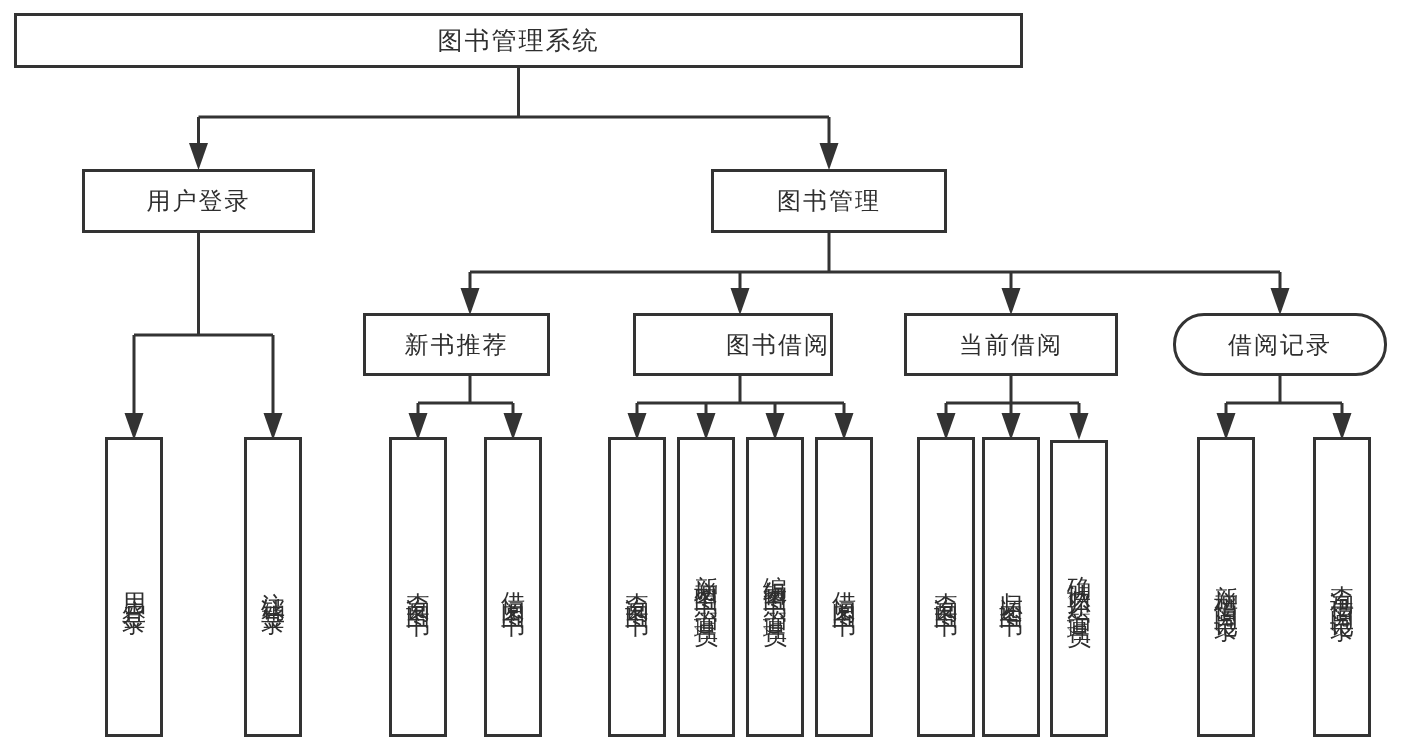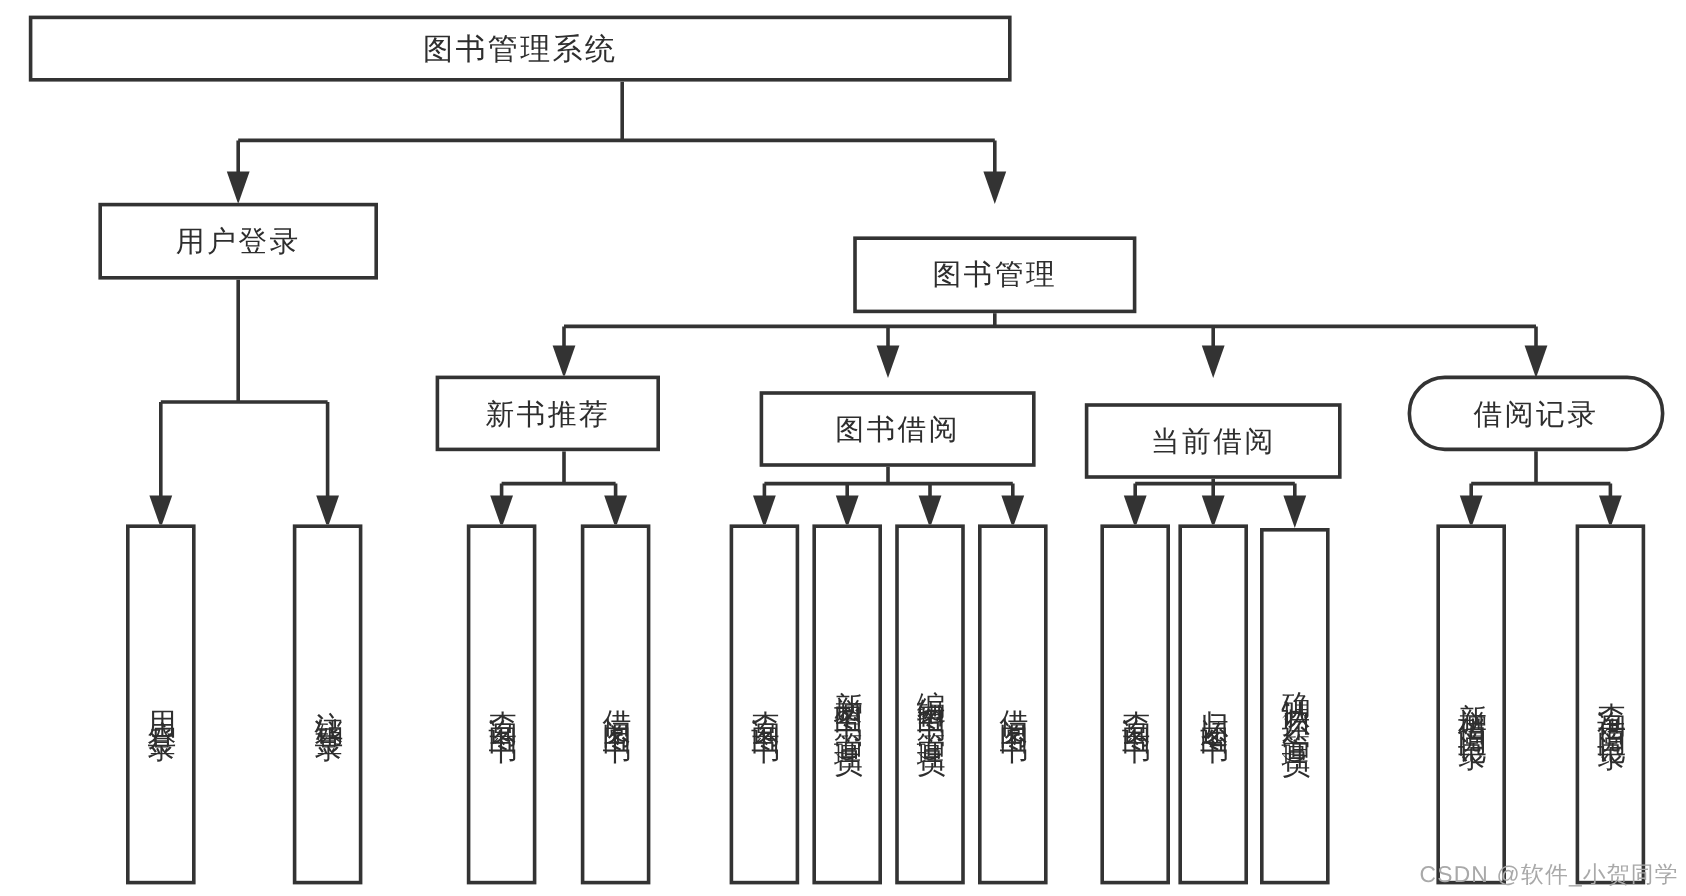--- a/index.html
+++ b/index.html
@@ -96,38 +96,38 @@
       <polygon points="765.5,413 784.5,413 775,440"></polygon>
       <polygon points="834.5,413 853.5,413 844,440"></polygon>
       <polygon points="936.5,413 955.5,413 946,440"></polygon>
       <polygon points="1001.5,413 1020.5,413 1011,440"></polygon>
       <polygon points="1069.5,413 1088.5,413 1079,440"></polygon>
       <polygon points="1216.5,413 1235.5,413 1226,440"></polygon>
       <polygon points="1332.5,413 1351.5,413 1342,440"></polygon>
     </g>
   </svg>
 
-  <div class="node root-node" style="left:24px; top:13px; width:819px; height:55px;">
+  <div class="node root-node" style="left:14px; top:13px; width:1009px; height:55px;">
     <span class="lbl">图书管理系统</span>
   </div>
 
   <div class="node h-node" style="left:82px; top:169px; width:233px; height:64px;">
     <span class="lbl">用户登录</span>
   </div>
-  <div class="node h-node" style="left:711px; top:169px; width:236px; height:64px;margin-top:28px;">
+  <div class="node h-node" style="left:711px; top:169px; width:236px; height:64px;">
     <span class="lbl">图书管理</span>
   </div>
 
   <div class="node h-node" style="left:363px; top:313px; width:187px; height:63px;">
     <span class="lbl">新书推荐</span>
   </div>
-  <div class="node h-node" style="left:633px; top:326px; width:230px; height:63px;">
+  <div class="node h-node" style="left:633px; top:313px; width:200px; height:63px;justify-content:flex-end;">
     <span class="lbl">图书借阅</span>
   </div>
-  <div class="node h-node" style="left:904px; top:313px; width:214px; height:63px;margin-top:23px;">
+  <div class="node h-node" style="left:904px; top:313px; width:214px; height:63px;">
     <span class="lbl">当前借阅</span>
   </div>
   <div class="node h-node" style="left:1173px; top:313px; width:214px; height:63px;border-radius:31px;">
     <span class="lbl">借阅记录</span>
   </div>
 
   <div class="node leaf-node" style="left:105px; top:437px; width:58px; height:300px;">
     <span class="lbl">用户登录</span>
   </div>
   <div class="node leaf-node" style="left:244px; top:437px; width:58px; height:300px;">
@@ -160,15 +160,14 @@
   <div class="node leaf-node" style="left:1050px; top:440px; width:58px; height:297px;">
     <span class="lbl">确认归还（管理员）</span>
   </div>
   <div class="node leaf-node" style="left:1197px; top:437px; width:58px; height:300px;">
     <span class="lbl">新增借阅记录</span>
   </div>
   <div class="node leaf-node" style="left:1313px; top:437px; width:58px; height:300px;">
     <span class="lbl">查询借阅记录</span>
   </div>
 
-  <div class="watermark">CSDN @软件_小贺同学</div>
 
 </div>
 
 </body></html>

